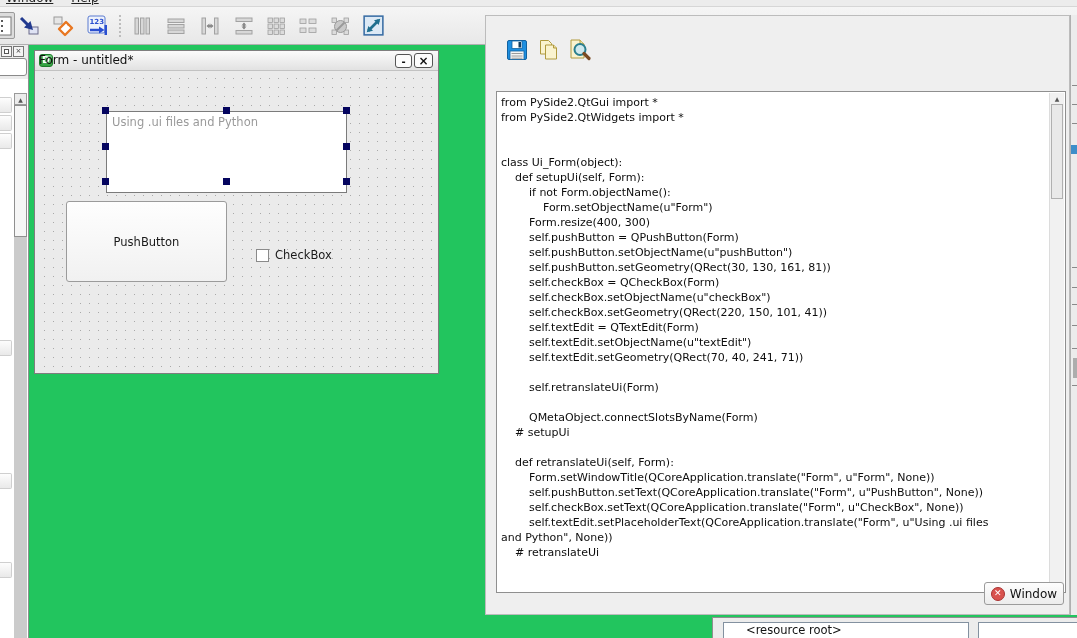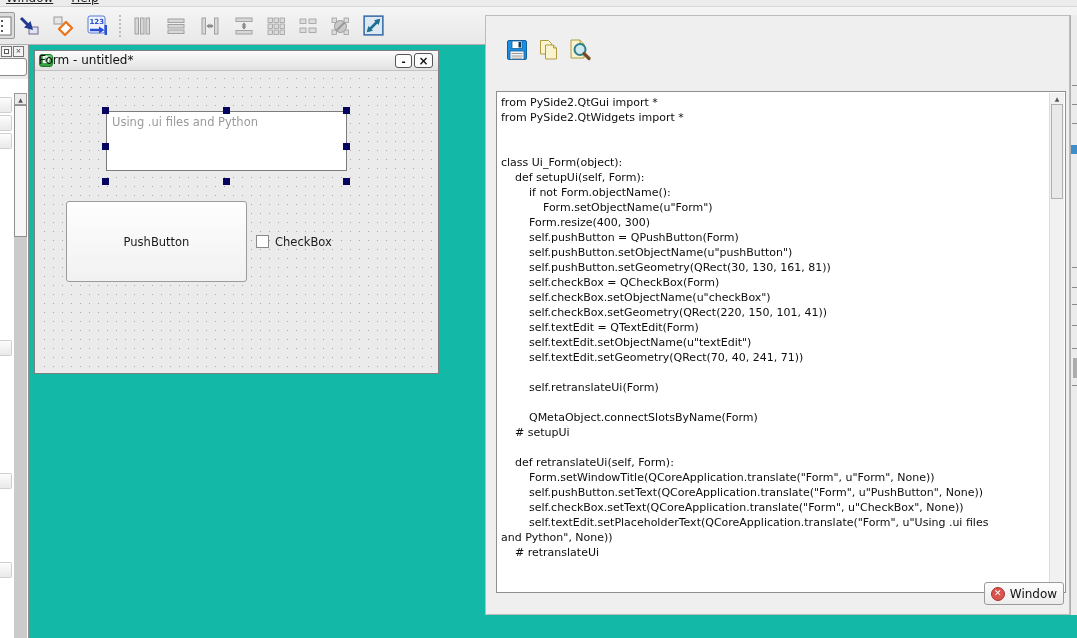--- a/index.html
+++ b/index.html
@@ -1,18 +1,18 @@
 <!DOCTYPE html>
 <html><head>
 <meta charset="utf-8">
 <style>
   * { box-sizing: border-box; }
   html,body { margin:0; padding:0; }
   body { font-family:"DejaVu Sans", sans-serif; }
-  #root { position:relative; width:1077px; height:638px; overflow:hidden; background:#14b8a6; }
+  #root { position:relative; width:1077px; height:638px; overflow:hidden; background:#22c55e; }
 
   
   #menubar { position:absolute; left:0; top:0; width:1077px; height:7px; background:#ececec; border-bottom:1px solid #d6d6d6; overflow:hidden; z-index:3; }
   #menubar .menu-strip { position:absolute; left:6px; top:-9px; font-size:12px; color:#222; white-space:nowrap; }
   #menubar .menu-item { margin-right:18px; text-decoration:underline; }
 
   
   #toolbar { position:absolute; left:0; top:7px; width:1077px; height:38px; background:linear-gradient(#f5f5f5,#e8e8e8); border-bottom:1px solid #b0b0b0; z-index:3; }
   .tb-btn { position:absolute; top:5px; width:27px; height:27px; display:flex; align-items:center; justify-content:center; }
   .tb-btn.checked { background:#dcdcdc; border:1px solid #9a9a9a; border-radius:2px; }
@@ -33,25 +33,25 @@
   #form-window { position:absolute; left:34px; top:50px; width:405px; height:324px; background:#ececec; border:1px solid #7e7e7e; z-index:2; }
   #fw-titlebar { position:absolute; left:0; top:0; right:0; height:20px; background:linear-gradient(#fbfbfb,#e2e2e2); border-bottom:1px solid #c2c2c2; }
   #fw-title { position:absolute; left:4px; right:0; top:2px; font-size:12px; color:#111; }
   #fw-icon { position:absolute; left:4px; top:3px; width:14px; height:13px; border-radius:3px; background:linear-gradient(#6cc97a,#2f9e3c); border:1px solid #1d7c2a; color:#fff; font-size:9px; font-weight:bold; display:flex; align-items:center; justify-content:center; line-height:1; }
   .fw-btn { position:absolute; top:3px; height:14px; background:#fcfcfc; border:1px solid #555; border-radius:3px; display:flex; align-items:center; justify-content:center; color:#111; }
   #fw-min { right:26px; width:17px; font-size:10px; font-weight:bold; }
   #fw-close { right:5px; width:19px; height:15px; top:2px; font-size:12px; font-weight:bold; }
   #fw-client { position:absolute; left:1px; top:20px; width:402px; height:302px; background-color:#ebebeb;
                background-image:radial-gradient(circle,#a9a9a9 0.8px,transparent 0.9px); background-size:9px 9px; background-position:4px 3px; }
 
-  #fw-textedit { position:absolute; left:70px; top:40px; width:241px; height:60px; background:#fff; border:1px solid #7b7b7b; }
+  #fw-textedit { position:absolute; left:70px; top:40px; width:241px; height:82px; background:#fff; border:1px solid #7b7b7b; }
   #fw-textedit .placeholder { position:absolute; left:5px; top:3px; font-size:11.5px; color:#9a9a9a; }
   .handle { position:absolute; width:7px; height:7px; background:#05055f; }
-  #fw-pushbutton { position:absolute; left:30px; top:130px; width:181px; height:81px; background:linear-gradient(#fefefe,#f1f1f1); border:1px solid #9b9b9b; border-radius:3px; display:flex; align-items:center; justify-content:center; font-size:11.5px; color:#1a1a1a; }
-  #fw-checkbox { position:absolute; left:220px; top:150px; width:101px; height:41px; display:flex; align-items:center; font-size:11.5px; color:#1a1a1a; }
+  #fw-pushbutton { position:absolute; left:30px; top:130px; width:161px; height:81px; background:linear-gradient(#fefefe,#f1f1f1); border:1px solid #9b9b9b; border-radius:3px; display:flex; align-items:center; justify-content:center; font-size:11.5px; color:#1a1a1a; }
+  #fw-checkbox { position:absolute; left:220px; top:150px; width:101px; height:41px; display:flex; align-items:flex-end; font-size:11.5px; color:#1a1a1a; }
   #fw-checkbox .indicator { width:13px; height:13px; background:#fff; border:1px solid #8a8a8a; margin-right:6px; flex:0 0 auto; }
 
   
   #code-window { position:absolute; left:485px; top:15px; width:585px; height:600px; background:#efefef; border:1px solid #bcbcbc; z-index:4; }
   .cw-tool { position:absolute; top:21px; width:28px; height:26px; display:flex; align-items:center; justify-content:center; }
   #code-area { position:absolute; left:10px; top:75px; width:570px; height:502px; background:#fff; border:1px solid #8f8f8f; }
   #code-pre { position:absolute; left:4px; top:3px; right:18px; bottom:2px; margin:0; font-family:"DejaVu Sans",sans-serif; font-size:11px; line-height:15px; white-space:pre; overflow:hidden; color:#0d0d0d; }
   #cw-scroll { position:absolute; top:1px; right:1px; bottom:1px; width:15px; background:#f1f1f1; border-left:1px solid #dcdcdc; }
   .cw-sb-btn { position:absolute; left:0; width:14px; height:11px; display:flex; align-items:center; justify-content:center; font-size:6px; color:#555; }
   #cw-thumb { position:absolute; left:1px; width:12px; top:11px; height:95px; background:#e9e9e9; border:1px solid #b0b0b0; }
@@ -325,20 +325,26 @@
           </div>
       </div>
     </div>
 
     <div id="close-btn">
       <span class="close-dot">✕</span>
       <span>Window</span>
     </div>
   </div>
 
+  <div id="bottom-fragment">
+    <div class="res-box" id="res-box-1">
+      <span>&lt;resource root&gt;</span>
+    </div>
+    <div class="res-box" id="res-box-2"></div>
+  </div>
 
   <div id="right-sliver">
     <div id="sliver-thumb"></div>
     <div class="dash" style="top:70px"></div>
     <div class="dash" style="top:89px"></div>
     <div class="dash" style="top:108px"></div>
     <div id="sliver-selected"></div>
     <div class="dash" style="top:252px"></div>
     <div class="dash" style="top:272px"></div>
     <div class="dash" style="top:289px"></div>

